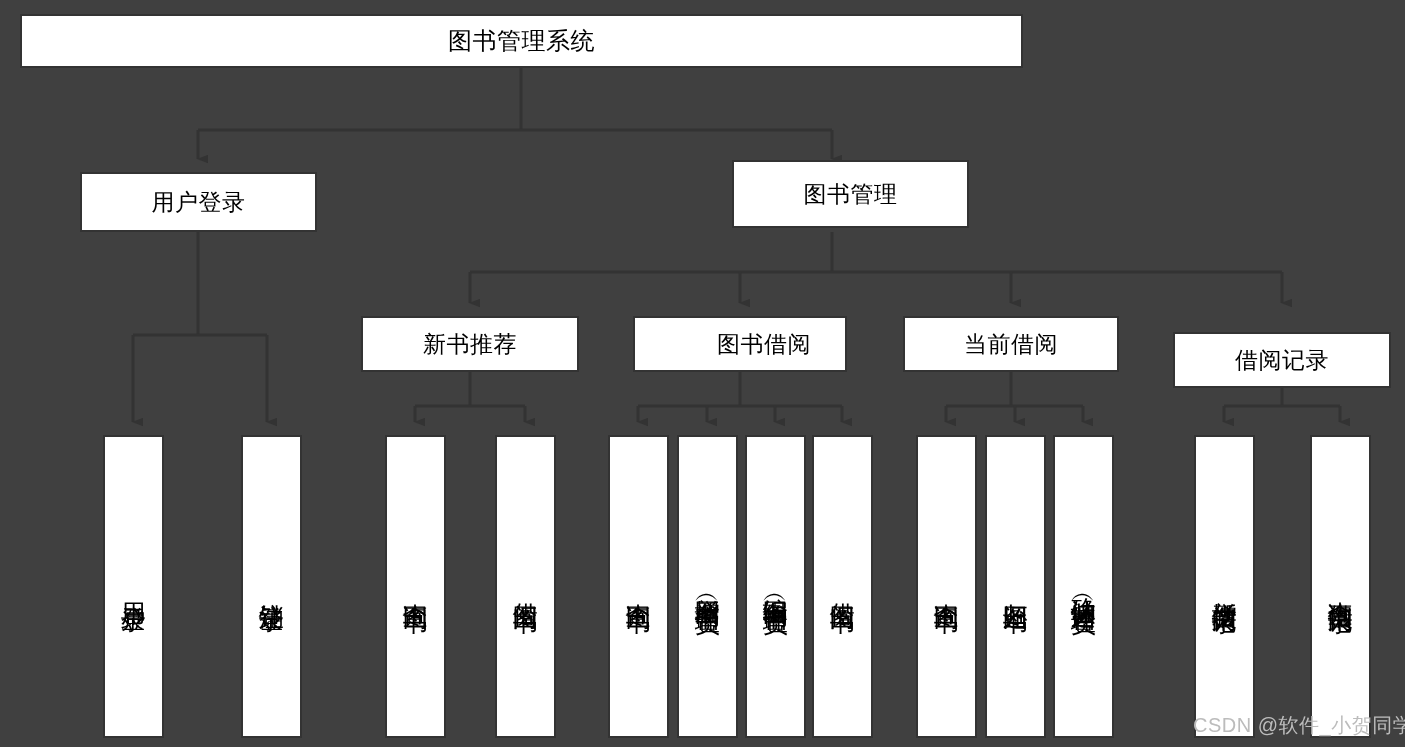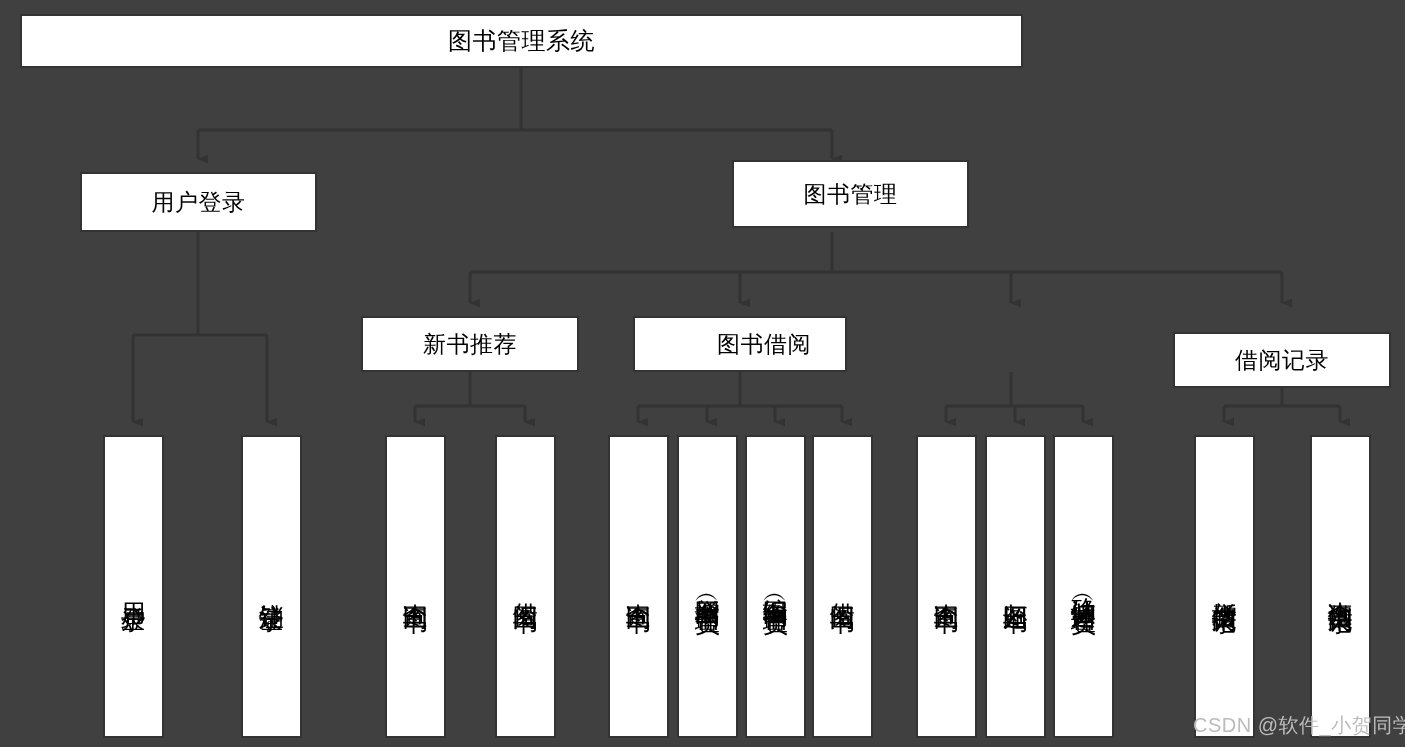--- a/index.html
+++ b/index.html
@@ -137,20 +137,23 @@
   <div class="node horiz" style="left:712px; top:160px; width:237px; height:68px;margin-left:20px;">
     <span class="label">图书管理</span>
   </div>
 
   <div class="node horiz" style="left:361px; top:316px; width:218px; height:56px;">
     <span class="label">新书推荐</span>
   </div>
   <div class="node horiz" style="left:633px; top:316px; width:214px; height:56px;padding-left:48px;">
     <span class="label">图书借阅</span>
   </div>
+  <div class="node horiz" style="left:903px; top:316px; width:216px; height:56px;">
+    <span class="label">当前借阅</span>
+  </div>
   <div class="node horiz" style="left:1173px; top:332px; width:218px; height:56px;">
     <span class="label">借阅记录</span>
   </div>
 
   <div class="node vert" style="left:103px; top:435px; width:61px; height:303px;">
     <span class="label">用户登录</span>
   </div>
   <div class="node vert" style="left:241px; top:435px; width:61px; height:303px;">
     <span class="label">注销登录</span>
   </div>

